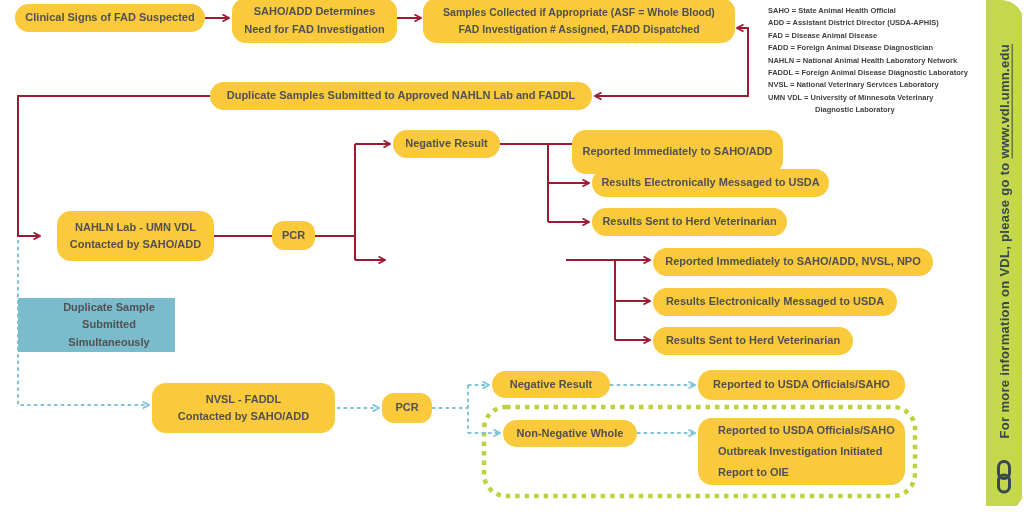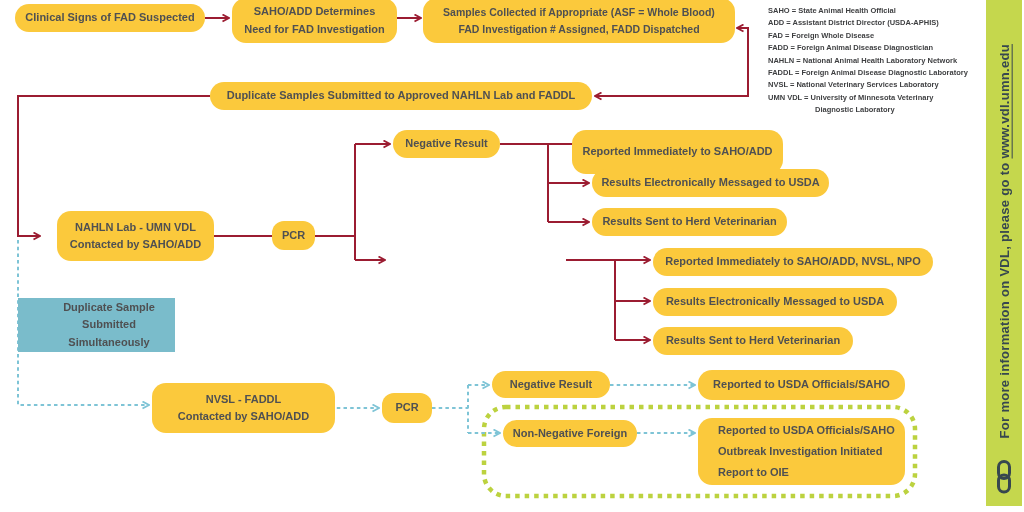--- a/index.html
+++ b/index.html
@@ -1,17 +1,17 @@
 <!DOCTYPE html>
 <html><head>
 <meta charset="utf-8">
 <style>
   html,body{margin:0;padding:0;background:#fff;}
   .stage{position:relative;width:1024px;height:512px;background:#ffffff;overflow:hidden;
-         font-family:"Liberation Sans",sans-serif;}
+         font-family:"Liberation Sans",sans-serif;border-radius:23px;}
   svg.connectors{position:absolute;left:0;top:0;z-index:1;}
   .node{position:absolute;z-index:2;background:#FBC93C;border-radius:14px;
         display:flex;align-items:center;justify-content:center;
         text-align:center;font-weight:bold;color:#4F5052;font-size:11px;
         line-height:1.55;white-space:pre-line;padding:0 3px;box-sizing:border-box;}
   .node.blue{background:#7ABCCB;border-radius:0;}
   .node.align-left{justify-content:flex-start;text-align:left;padding-left:20px;line-height:1.9;}
   .legend{position:absolute;left:768px;top:5px;width:216px;z-index:2;
           font-size:7.5px;font-weight:bold;color:#3E3F41;line-height:12.4px;}
   .legend span{display:block;}
@@ -87,30 +87,30 @@
   <div class="node" style="left:592px;top:208px;width:195px;height:28px;">Results Sent to Herd Veterinarian</div>
   <div class="node" style="left:653px;top:248px;width:280px;height:28px;">Reported Immediately to SAHO/ADD, NVSL, NPO</div>
   <div class="node" style="left:653px;top:288px;width:244px;height:28px;">Results Electronically Messaged to USDA</div>
   <div class="node" style="left:653px;top:327px;width:200px;height:28px;">Results Sent to Herd Veterinarian</div>
   <div class="node blue" style="left:18px;top:298px;width:157px;height:54px;padding-left:28px;">Duplicate Sample
 Submitted Simultaneously</div>
   <div class="node" style="left:152px;top:383px;width:183px;height:50px;">NVSL - FADDL
 Contacted by SAHO/ADD</div>
   <div class="node" style="left:382px;top:393px;width:50px;height:30px;border-radius:12px;">PCR</div>
   <div class="node" style="left:492px;top:371px;width:118px;height:27px;">Negative Result</div>
-  <div class="node" style="left:503px;top:420px;width:134px;height:27px;">Non-Negative Foreign</div>
+  <div class="node" style="left:503px;top:420px;width:134px;height:27px;">Non-Negative Whole</div>
   <div class="node" style="left:698px;top:370px;width:207px;height:30px;">Reported to USDA Officials/SAHO</div>
   <div class="node align-left" style="left:698px;top:418px;width:207px;height:67px;">Reported to USDA Officials/SAHO
 Outbreak Investigation Initiated
 Report to OIE</div>
 
   <div class="legend">
     <span>SAHO = State Animal Health Official</span>
     <span>ADD = Assistant District Director (USDA-APHIS)</span>
-    <span>FAD = Foreign Whole Disease</span>
+    <span>FAD = Disease Animal Disease</span>
     <span>FADD = Foreign Animal Disease Diagnostician</span>
     <span>NAHLN = National Animal Health Laboratory Network</span>
     <span>FADDL = Foreign Animal Disease Diagnostic Laboratory</span>
     <span>NVSL = National Veterinary Services Laboratory</span>
     <span>UMN VDL = University of Minnesota Veterinary</span>
     <span class="indent">Diagnostic Laboratory</span>
   </div>
 
   <div class="sidebar">
     <div class="sb-text">

